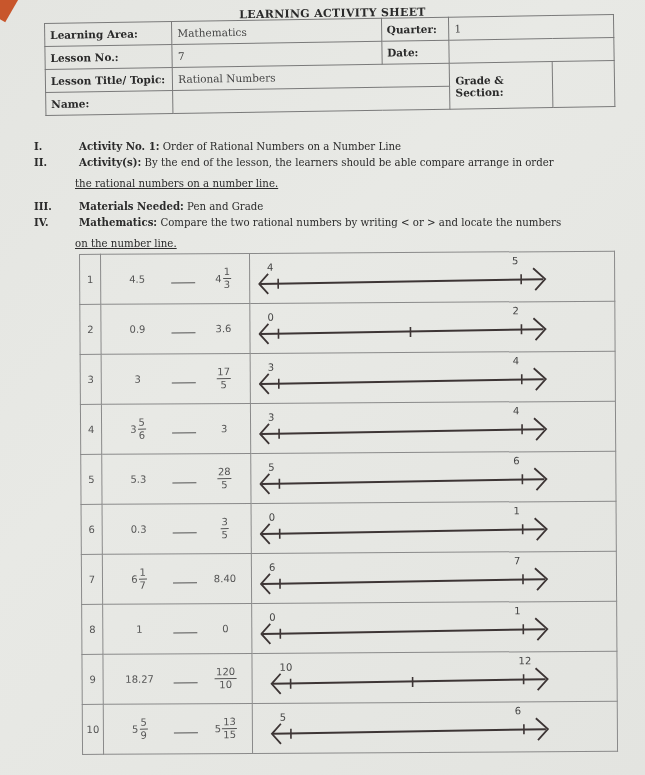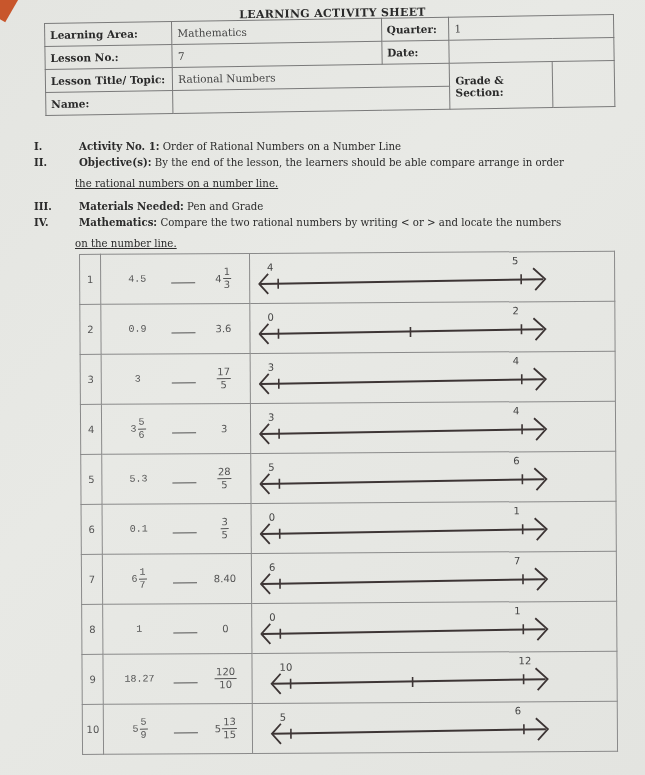--- a/index.html
+++ b/index.html
@@ -34,21 +34,21 @@
 
   .act-table {
     position:absolute; left:79px; top:254px; width:536px;
     border-collapse:collapse; transform:rotate(-0.35deg); transform-origin:left top;
   }
   .act-table td { border:1px solid #8a8a8a; height:49px; padding:0; vertical-align:middle; }
   .c-num { width:20px; text-align:center; font-family:"DejaVu Sans", sans-serif; font-size:10px; color:#555; }
   .c-cmp { width:148px; font-family:"DejaVu Sans", sans-serif; font-size:10px; color:#555; position:relative; }
   .c-line { position:relative; }
   .cmp-wrap { display:flex; align-items:center; padding-left:10px; }
-  .cmp-a { width:52px; text-align:center;font-family:Liberation Mono, monospace; }
+  .cmp-a { width:52px; text-align:center; }
   .blank { width:24px; border-bottom:1px solid #555; height:0; margin:0 10px 0 8px; position:relative; top:4px; }
   .cmp-b { width:36px; text-align:center; }
   .frac { display:inline-flex; flex-direction:column; align-items:center; vertical-align:middle; line-height:1; font-size:10px; }
   .frac .n { padding:0 1px 1px; border-bottom:1px solid #555; }
   .frac .d { padding-top:1px; }
   .mixed { display:inline-flex; align-items:center; }
   .mixed .w { margin-right:1px; }
 
   .nl { position:absolute; left:0; top:0; width:100%; height:100%; }
   .nl-lab { position:absolute; font-family:"DejaVu Sans", sans-serif; font-size:10px; color:#444; }
@@ -85,21 +85,21 @@
     <td class="val" colspan="2"></td>
   </tr>
 </tbody>
   </table>
 
 <div class="sections">
   <div class="sec" style="top:0px">
     <span class="num">I.</span><b>Activity No. 1:</b><span> Order of Rational Numbers on a Number Line</span>
   </div>
   <div class="sec" style="top:16px">
-    <span class="num">II.</span><b>Objective(s):</b><span> By the end of the lesson, the learners should be able compare arrange in order</span>
+    <span class="num">II.</span><b>Activity(s):</b><span> By the end of the lesson, the learners should be able compare arrange in order</span>
   </div>
   <div class="cont" style="top:38px">the rational numbers on a number line.</div>
   <div class="sec" style="top:60px">
     <span class="num">III.</span><b>Materials Needed:</b><span> Pen and Grade</span>
   </div>
   <div class="sec" style="top:76px">
     <span class="num">IV.</span><b>Mathematics:</b><span>  Compare the two rational numbers by writing &lt; or &gt; and locate the numbers</span>
   </div>
   <div class="cont" style="top:98px">on the number line.</div>
 </div>
@@ -241,21 +241,21 @@
           </svg>
           <span class="nl-lab" style="left:17px;top:8px">5</span>
           <span class="nl-lab" style="left:262px;top:3px">6</span>
         </div>
       </td>
       </tr>
       <tr>
       <td class="c-num">6</td>
       <td class="c-cmp">
         <div class="cmp-wrap">
-          <span class="cmp-a"><span>0.1</span></span>
+          <span class="cmp-a"><span>0.3</span></span>
           <span class="blank"></span>
           <span class="cmp-b"><span class="frac">
                 <span class="n">3</span>
                 <span class="d">5</span>
               </span></span>
         </div>
       </td>
       <td class="c-line">
         <div class="nl">
           <svg width="300" height="49" style="position:absolute;left:8px;top:0">

